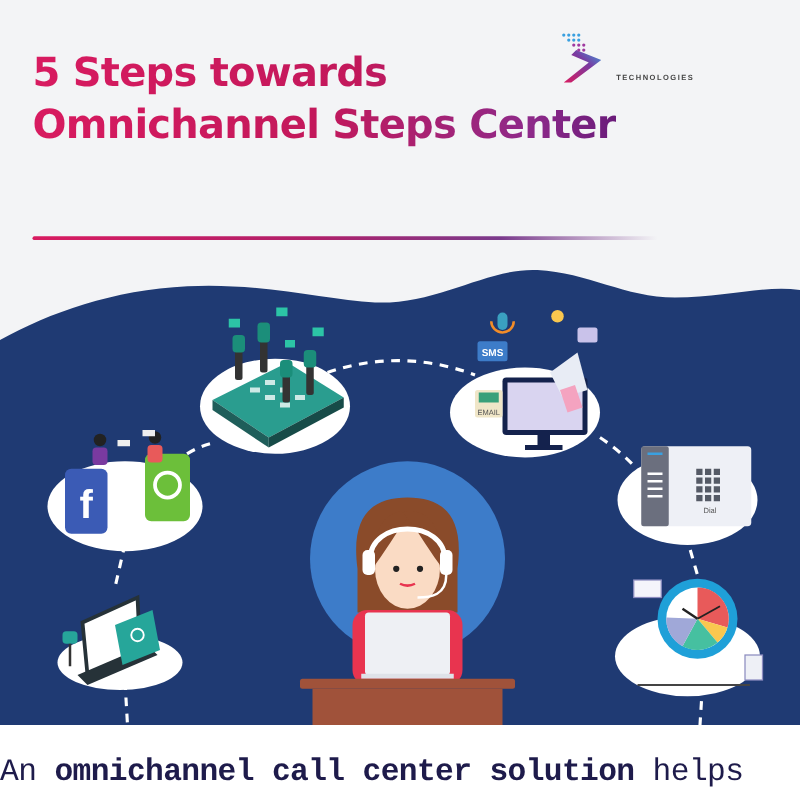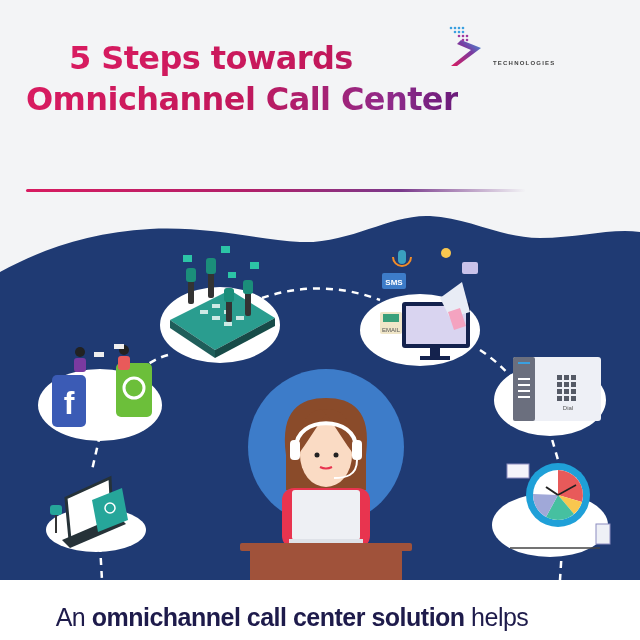--- a/index.html
+++ b/index.html
@@ -1,34 +1,34 @@
 <!DOCTYPE html>
 <html><head>
 <meta charset="utf-8">
 <style>
   html, body { margin:0; padding:0; }
   body { width:640px; height:640px; overflow:hidden; background:#f3f4f6; position:relative; font-family:"Liberation Sans", sans-serif; }
   .title { position:absolute; left:26px; top:38px; margin:0; font-family:"DejaVu Sans", sans-serif; font-weight:bold; font-size:32px; line-height:41px; letter-spacing:-0.6px; }
   .title span { display:block; background:linear-gradient(90deg,#d81b60 0%,#c2185b 50%,#8e2a8a 85%,#6a1b7a 100%); -webkit-background-clip:text; background-clip:text; color:transparent; }
-  .title .l1 { background-size:520px 100%;margin-left:43px; }
+  .title .l1 { background-size:520px 100%; }
   .underline { position:absolute; left:26px; top:189px; width:500px; height:3px; background:linear-gradient(90deg,#d81b60 0%,#b0206a 45%,#7a3a8c 75%, rgba(122,58,140,0) 100%); border-radius:2px; }
   .logo { position:absolute; left:447px; top:24px; width:180px; height:48px; }
   .logo-word { position:absolute; left:42px; top:2px; font-family:"DejaVu Sans", sans-serif; font-weight:bold; font-size:26px; color:#2a2660; letter-spacing:0.5px; }
   .logo-sub { position:absolute; left:46px; top:36px; font-size:6px; font-weight:bold; color:#444; letter-spacing:1.2px; }
   .scene { position:absolute; left:0; top:0; width:640px; height:640px; }
-  .bottom-text { position:absolute; left:0; top:603px; width:584px; text-align:center; font-family:Liberation Sans, sans-serif; font-size:25px; color:#1e1b4b; letter-spacing:-0.5px; white-space:nowrap; }
+  .bottom-text { position:absolute; left:0; top:603px; width:584px; text-align:center; font-family:Liberation Mono, monospace; font-size:25px; color:#1e1b4b; letter-spacing:-0.5px; white-space:nowrap; }
   .bottom-text b { font-weight:bold; }
   .bottom-area { position:absolute; left:0; top:580px; width:640px; height:60px; background:#ffffff; }
 </style>
 </head>
 <body>
 
 <h1 class="title">
   <span class="l1">5 Steps towards</span>
-  <span>Omnichannel Call Center</span>
+  <span>Omnichannel Steps Center</span>
 </h1>
 <div class="underline"></div>
 
 <div class="logo">
   <svg width="44" height="46" viewBox="0 0 44 46" style="position:absolute;left:0;top:0">
     <defs>
       <linearGradient id="lg" x1="0" y1="1" x2="1" y2="0">
         <stop offset="0" stop-color="#d81b60"></stop>
         <stop offset="0.6" stop-color="#7a3aa0"></stop>
         <stop offset="1" stop-color="#3aa0e0"></stop>

